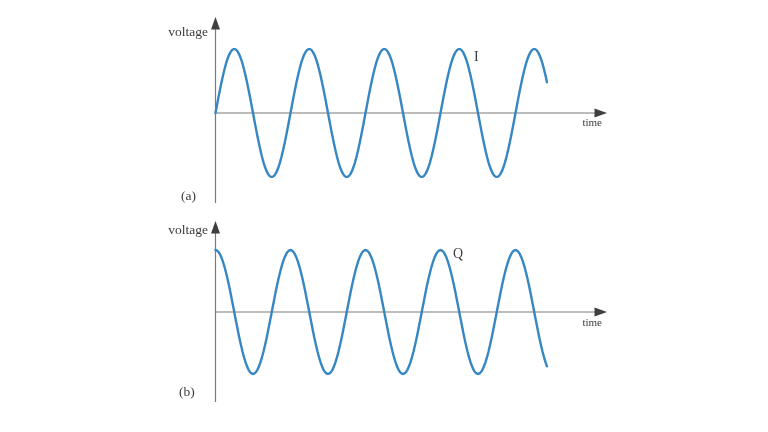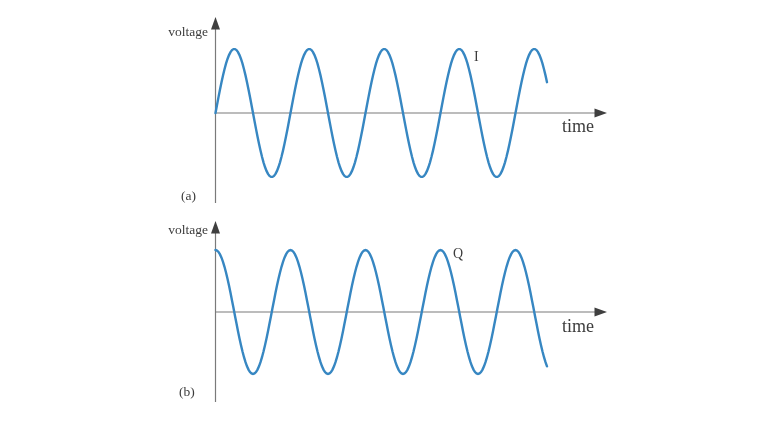--- a/index.html
+++ b/index.html
@@ -20,21 +20,21 @@
     color:var(--text);
   }
   .panel{position:absolute;left:0;width:768px;height:216px;}
   #panel-a{top:0;}
   #panel-b{top:216px;}
   .panel svg{position:absolute;left:0;top:0;}
   .lbl{position:absolute;color:var(--text);white-space:nowrap;}
   .ylab{font-size:13.5px;text-align:right;width:60px;}
   #ylab-a{left:148px;top:24px;}
   #ylab-b{left:148px;top:6px;}
-  .xlab{font-size:18px;text-align:left;width:40px;}
+  .xlab{font-size:11px;text-align:right;width:40px;}
   #xlab-a{left:562px;top:116px;}
   #xlab-b{left:562px;top:100px;}
   .serieslbl{font-size:14px;}
   #slab-a{left:474px;top:49px;}
   #slab-b{left:453px;top:30px;}
   .panellbl{font-size:13.5px;}
   #plab-a{left:181px;top:188px;}
   #plab-b{left:179px;top:168px;}
   .axisline{stroke:var(--axis);stroke-width:1.2;fill:none;}
   .arrowhead{fill:var(--arrow);stroke:none;}

